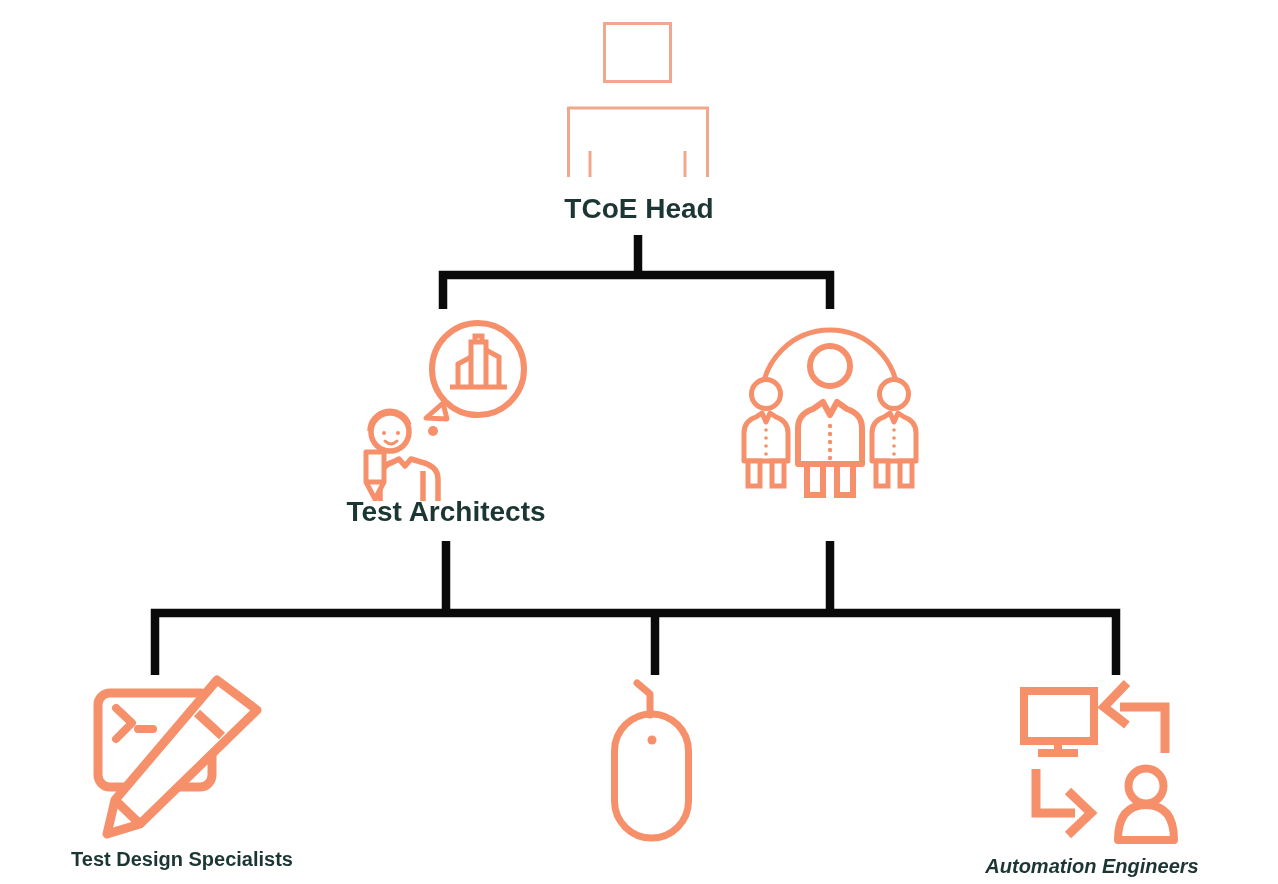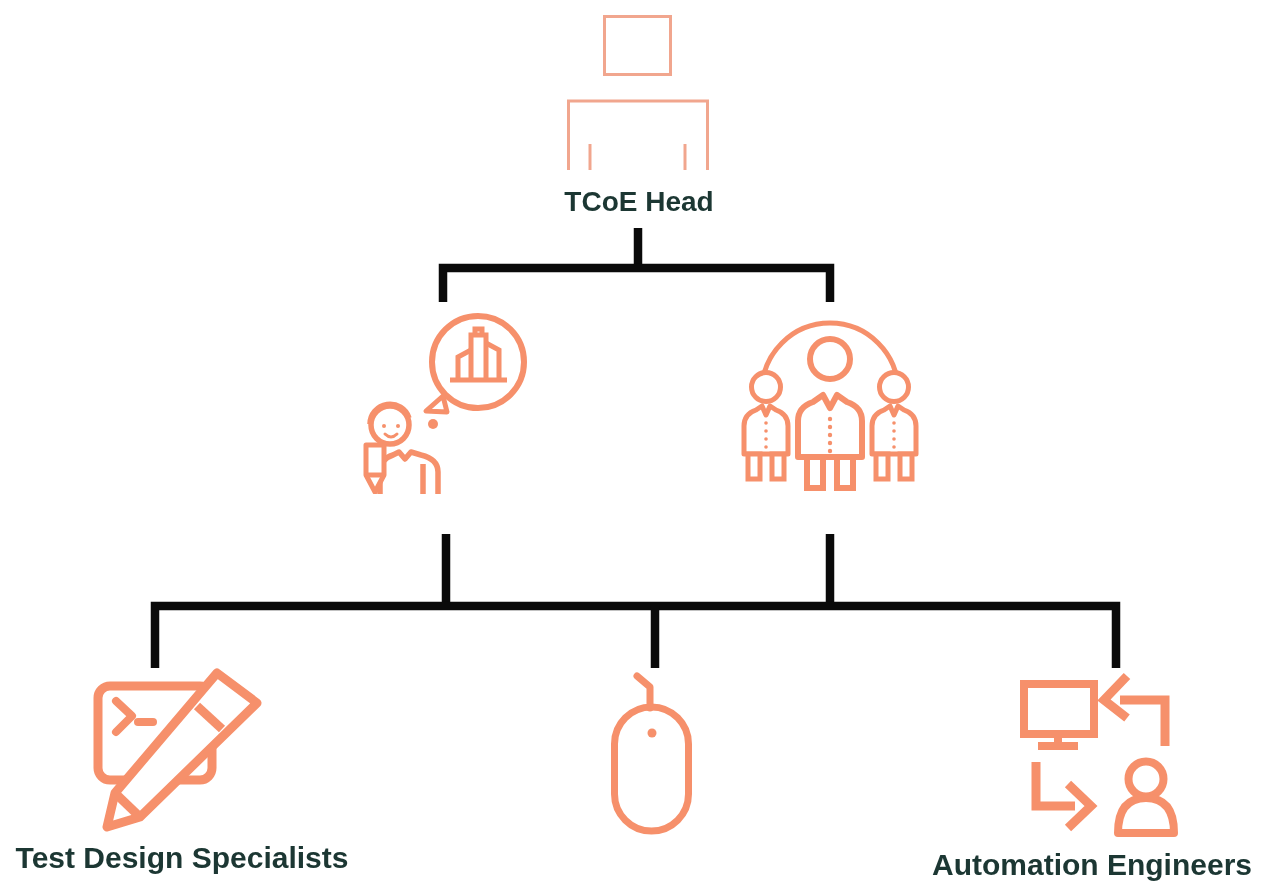--- a/index.html
+++ b/index.html
@@ -5,30 +5,30 @@
   :root{
     --accent:#F6906B;
     --accent-light:#F1A68E;
     --ink:#1C3733;
     --line:#0A0A0A;
     --background:#FFFFFF;
   }
   *{margin:0;padding:0;box-sizing:border-box;}
   html,body{width:1278px;height:884px;background:var(--background);overflow:hidden;}
   .canvas{position:relative;width:1278px;height:624px;background:var(--background);
-          font-family:"Liberation Sans", sans-serif;}
+          font-family:"Liberation Sans", sans-serif;margin-top:7px;}
   .connectors{position:absolute;left:0;top:0;width:1278px;height:884px;}
   .connectors path{stroke:var(--line);stroke-width:8.5;fill:none;stroke-linecap:butt;stroke-linejoin:miter;}
   .icon{position:absolute;color:var(--accent);}
   .icon svg{display:block;width:100%;height:100%;}
   .icon-light{color:var(--accent-light);}
   .label{position:absolute;transform:translateX(-50%);white-space:nowrap;
          color:var(--ink);font-weight:700;letter-spacing:0px;}
   .label-sm{font-size:28px;}
-  .label-lg{font-size:30px;}
+  .label-lg{font-size:20px;}
 </style>
 </head>
 <body>
 
 <div class="canvas">
 
   <svg class="connectors" viewBox="0 0 1278 884" xmlns="http://www.w3.org/2000/svg">
     <path d="M638,228 V268"></path>
     <path d="M443,302 V268 H830 V302"></path>
     <path d="M446,534 V606"></path>
@@ -67,20 +67,21 @@
       <circle cx="29" cy="114" r="2" fill="currentColor" stroke="none"></circle>
       <circle cx="43" cy="114" r="2" fill="currentColor" stroke="none"></circle>
       <path d="M30,122 Q36,128 42,122" stroke-width="3" stroke-linecap="round"></path>
       <path d="M25,182 V160 Q25,147 38,143 L44,140 L50,147 L56,140 L66,143 Q83,147 83,160 V182" fill="#fff" stroke-width="5.5" stroke-linejoin="round"></path>
       <path d="M68,152 V182" stroke-width="5.5"></path>
 
       <path d="M11,133 H29 V163 L20,180 L11,163 Z" fill="#fff" stroke-width="5" stroke-linejoin="round"></path>
       <path d="M11,163 H29" stroke-width="5"></path>
     </svg>
   </div>
+  <div class="label label-sm" style="left:446px;top:489px;">Test Architects</div>
 
   <div class="icon" style="left:735px;top:315px;width:190px;height:180px;">
     <svg viewBox="0 0 190 180" fill="none" stroke="currentColor">
       <path d="M27,76 A68,68 0 0 1 163,76" stroke-width="5"></path>
 
       <g stroke-width="5">
         <circle cx="31" cy="72" r="14.5" fill="#fff"></circle>
         <path d="M9,139 V111 Q9,99 21,95 L27,91 L31,100 L35,91 L41,95 Q53,99 53,111 V139 Z" fill="#fff" stroke-linejoin="round"></path>
         <rect x="13" y="139" width="12" height="25" fill="#fff"></rect>
         <rect x="37" y="139" width="12" height="25" fill="#fff"></rect>
@@ -145,15 +146,15 @@
       <path d="M150,74 V28 H105" stroke-width="9"></path>
       <path d="M112,4 L89,28 L112,46" stroke-width="9" stroke-linejoin="miter"></path>
 
       <path d="M21,90 V134 H60" stroke-width="9"></path>
       <path d="M53,112 L76,134 L53,156" stroke-width="9" stroke-linejoin="miter"></path>
 
       <circle cx="131" cy="107" r="17.5" fill="#fff" stroke-width="8"></circle>
       <path d="M103,161 Q103,126 131,126 Q159,126 159,161 Z" fill="#fff" stroke-width="8" stroke-linejoin="round"></path>
     </svg>
   </div>
-  <div class="label label-lg" style="left:1092px;top:848px;">Automation Engineers</div>
+  <div class="label label-lg" style="left:1092px;top:848px;font-style:italic;">Automation Engineers</div>
 
 </div>
 
 </body></html>

